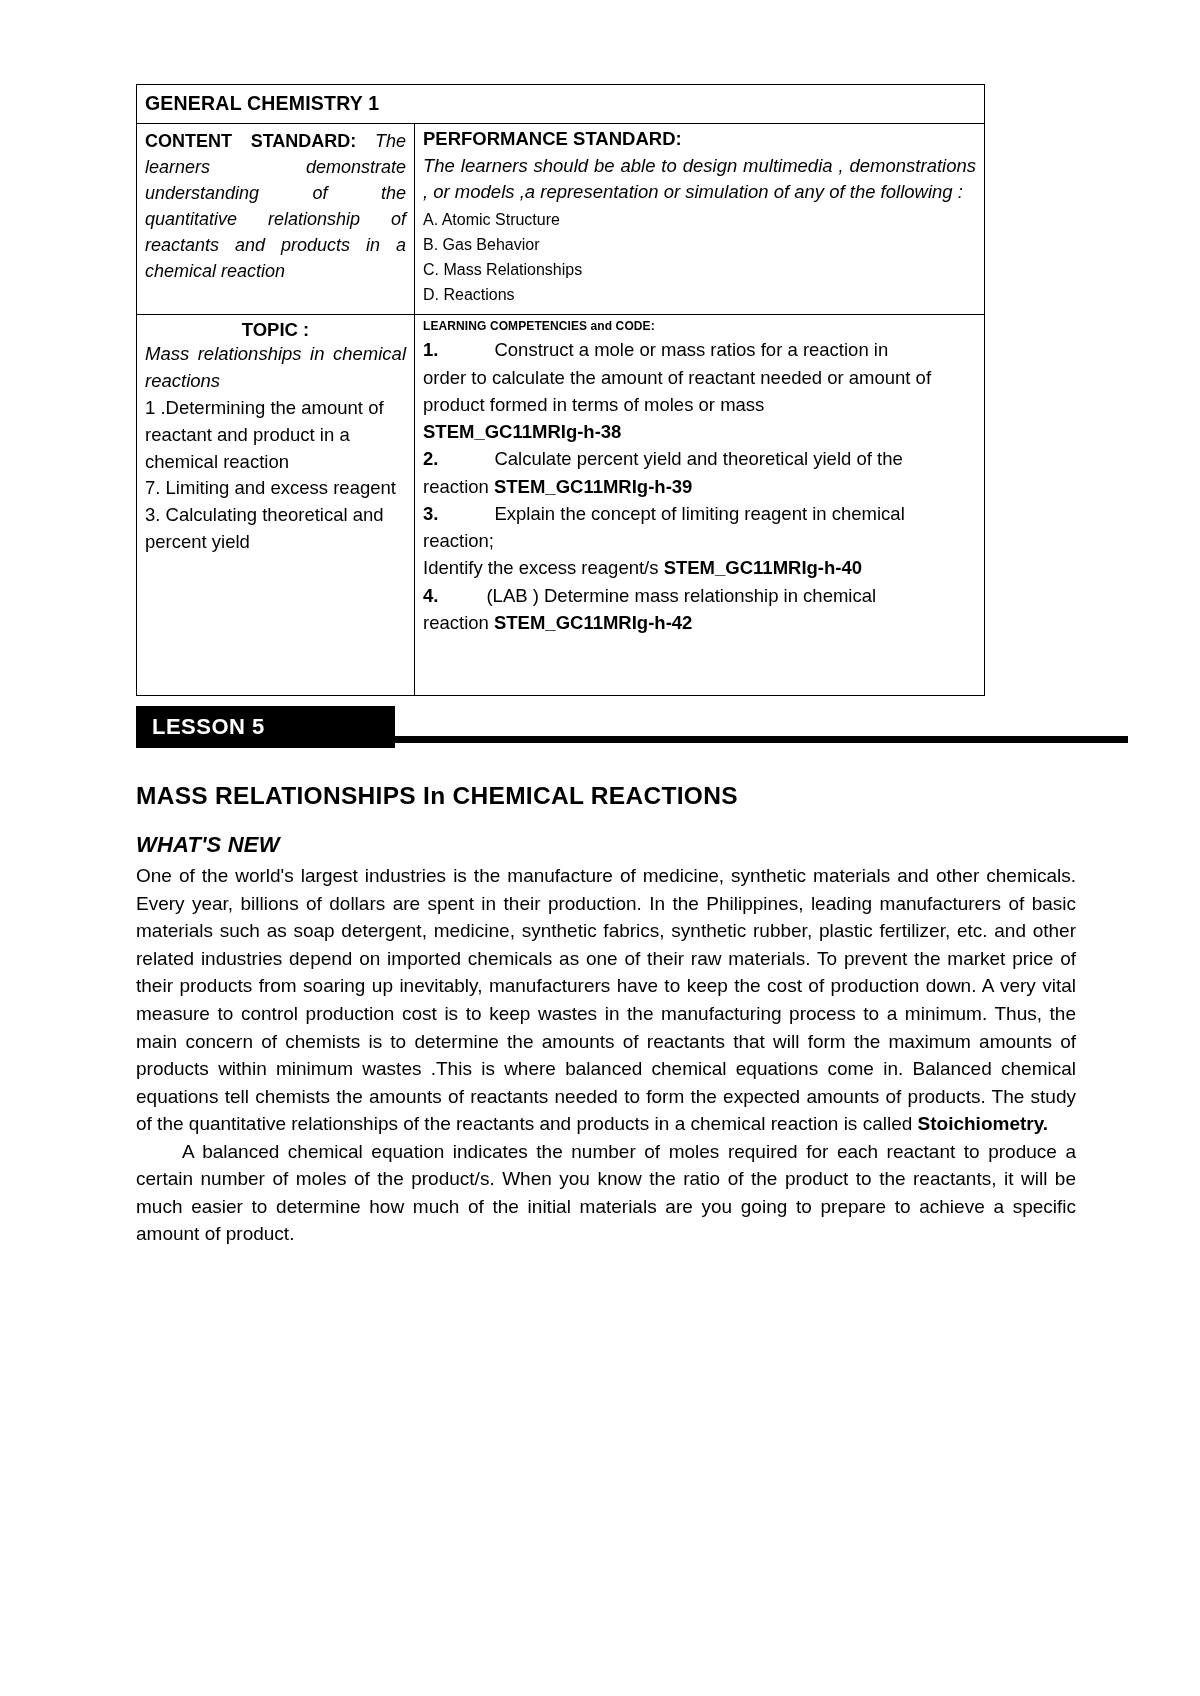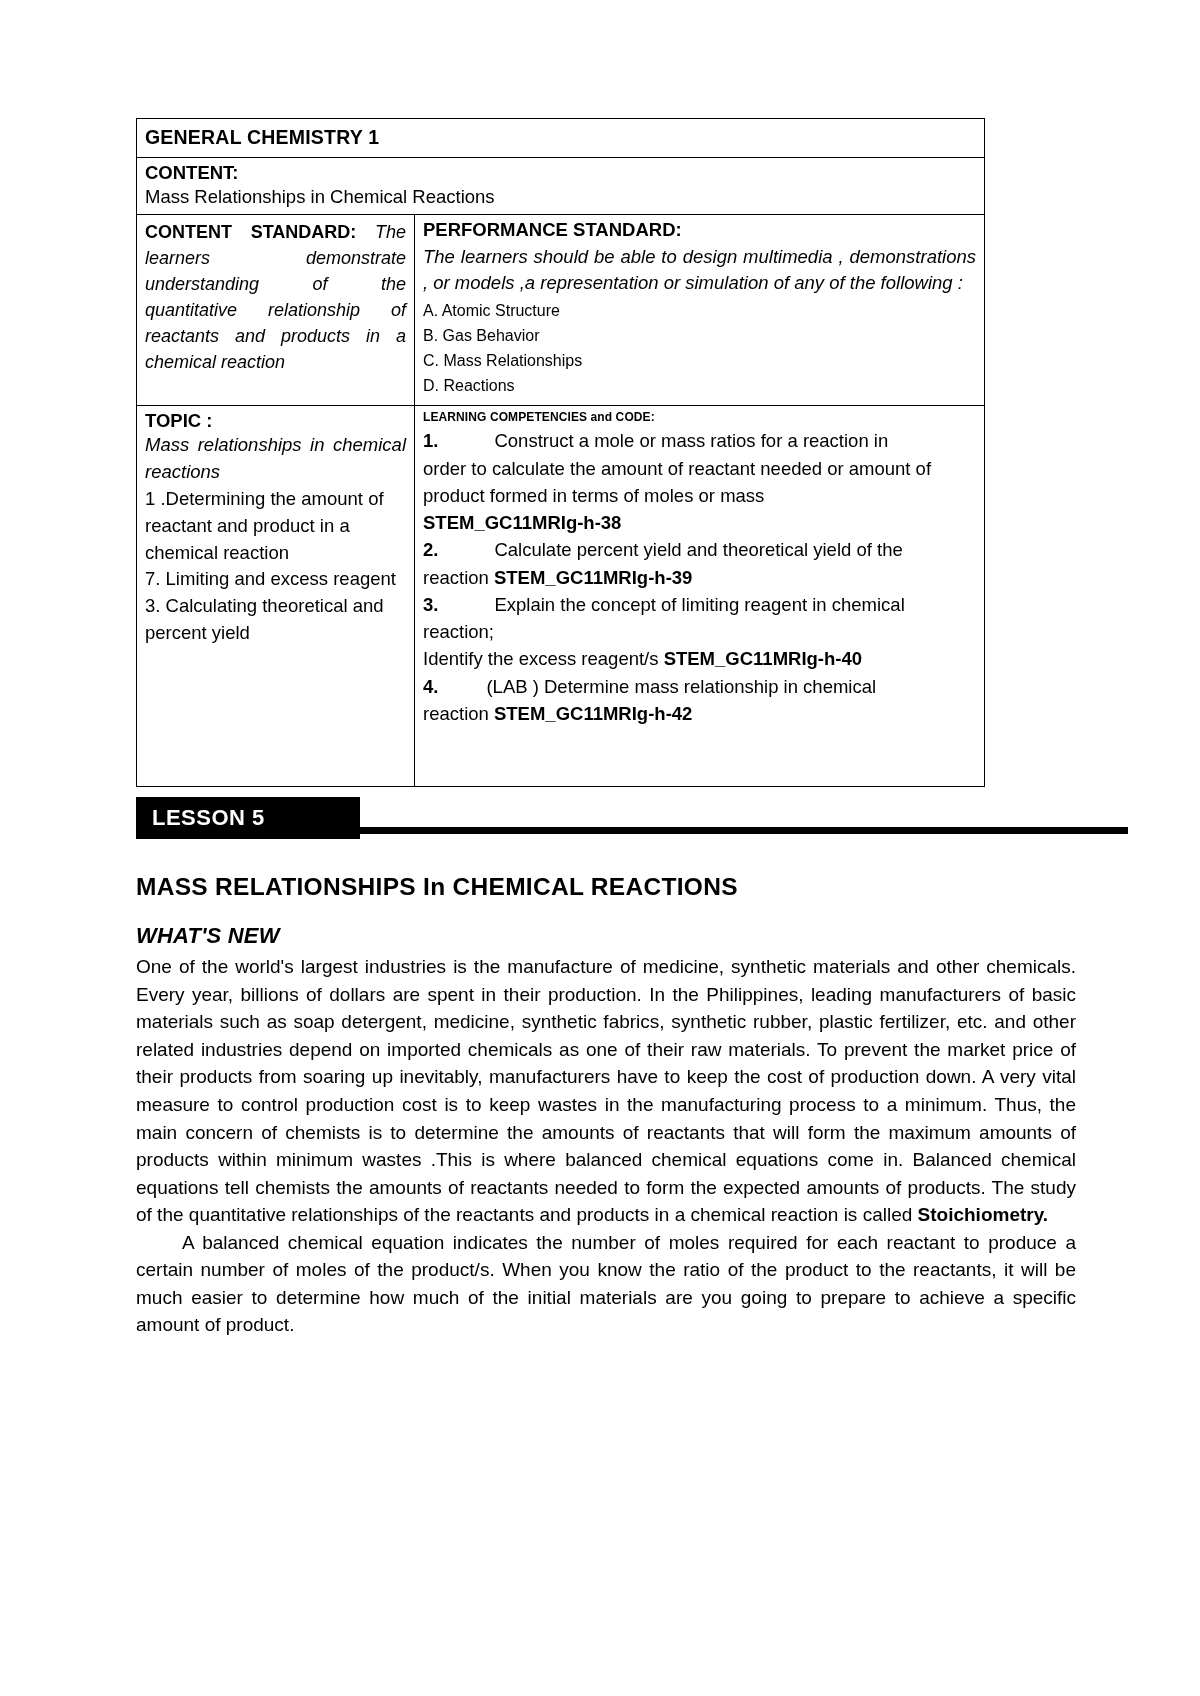--- a/index.html
+++ b/index.html
@@ -10,21 +10,21 @@
   body {
     width: 1200px;
     min-height: 1696px;
     font-family: "Liberation Sans", sans-serif;
     color: #000000;
   }
   .page {
     width: 1200px;
     min-height: 1696px;
     box-sizing: border-box;
-    padding: 118px 124px 40px 136px;
+    padding: 84px 124px 40px 136px;
     position: relative;
   }
 
   
   table.lesson-table {
     width: 848px;
     border-collapse: collapse;
     table-layout: fixed;
     margin: 0;
   }
@@ -75,20 +75,21 @@
   .perf-list {
     font-size: 16px;
     line-height: 1.45;
     margin-top: 2px;
   }
   .perf-list div { margin-bottom: 2px; }
 
   .topic-label {
     font-size: 18.5px;
     font-weight: bold;
+    text-align: center;
   }
   .topic-italic {
     font-style: italic;
     font-size: 18.5px;
     line-height: 1.45;
     text-align: justify;
   }
   .topic-lines {
     font-size: 18.5px;
     line-height: 1.45;
@@ -112,21 +113,21 @@
   
   .banner-wrap {
     margin-top: 10px;
     position: relative;
     height: 46px;
   }
   .banner-box {
     position: absolute;
     left: 0;
     top: 0;
-    width: 224px;
+    width: 259px;
     height: 42px;
     background: #000;
     color: #fff;
     font-size: 22px;
     font-weight: bold;
     letter-spacing: .5px;
     display: flex;
     align-items: center;
     padding-left: 16px;
     box-sizing: border-box;
@@ -172,26 +173,20 @@
   <table class="lesson-table">
     <colgroup>
       <col class="col-left">
       <col class="col-right">
     </colgroup>
     <tbody>
       <tr>
         <td colspan="2" class="cell-title">GENERAL CHEMISTRY  1</td>
       </tr>
       <tr>
-        <td colspan="2">
-          <div class="content-label">CONTENT:</div>
-          <div class="content-text">Mass Relationships in Chemical  Reactions</div>
-        </td>
-      </tr>
-      <tr>
         <td>
           <div class="std-block justify">
             <span class="std-label">CONTENT  STANDARD:</span>
             <span class="std-italic">The learners demonstrate understanding of the quantitative relationship of reactants and products in a chemical reaction</span>
           </div>
         </td>
         <td>
           <div class="perf-label">PERFORMANCE STANDARD:</div>
           <div class="perf-italic justify">The learners should be able to design multimedia , demonstrations , or models ,a representation or simulation of any of the following :</div>
           <div class="perf-list">

